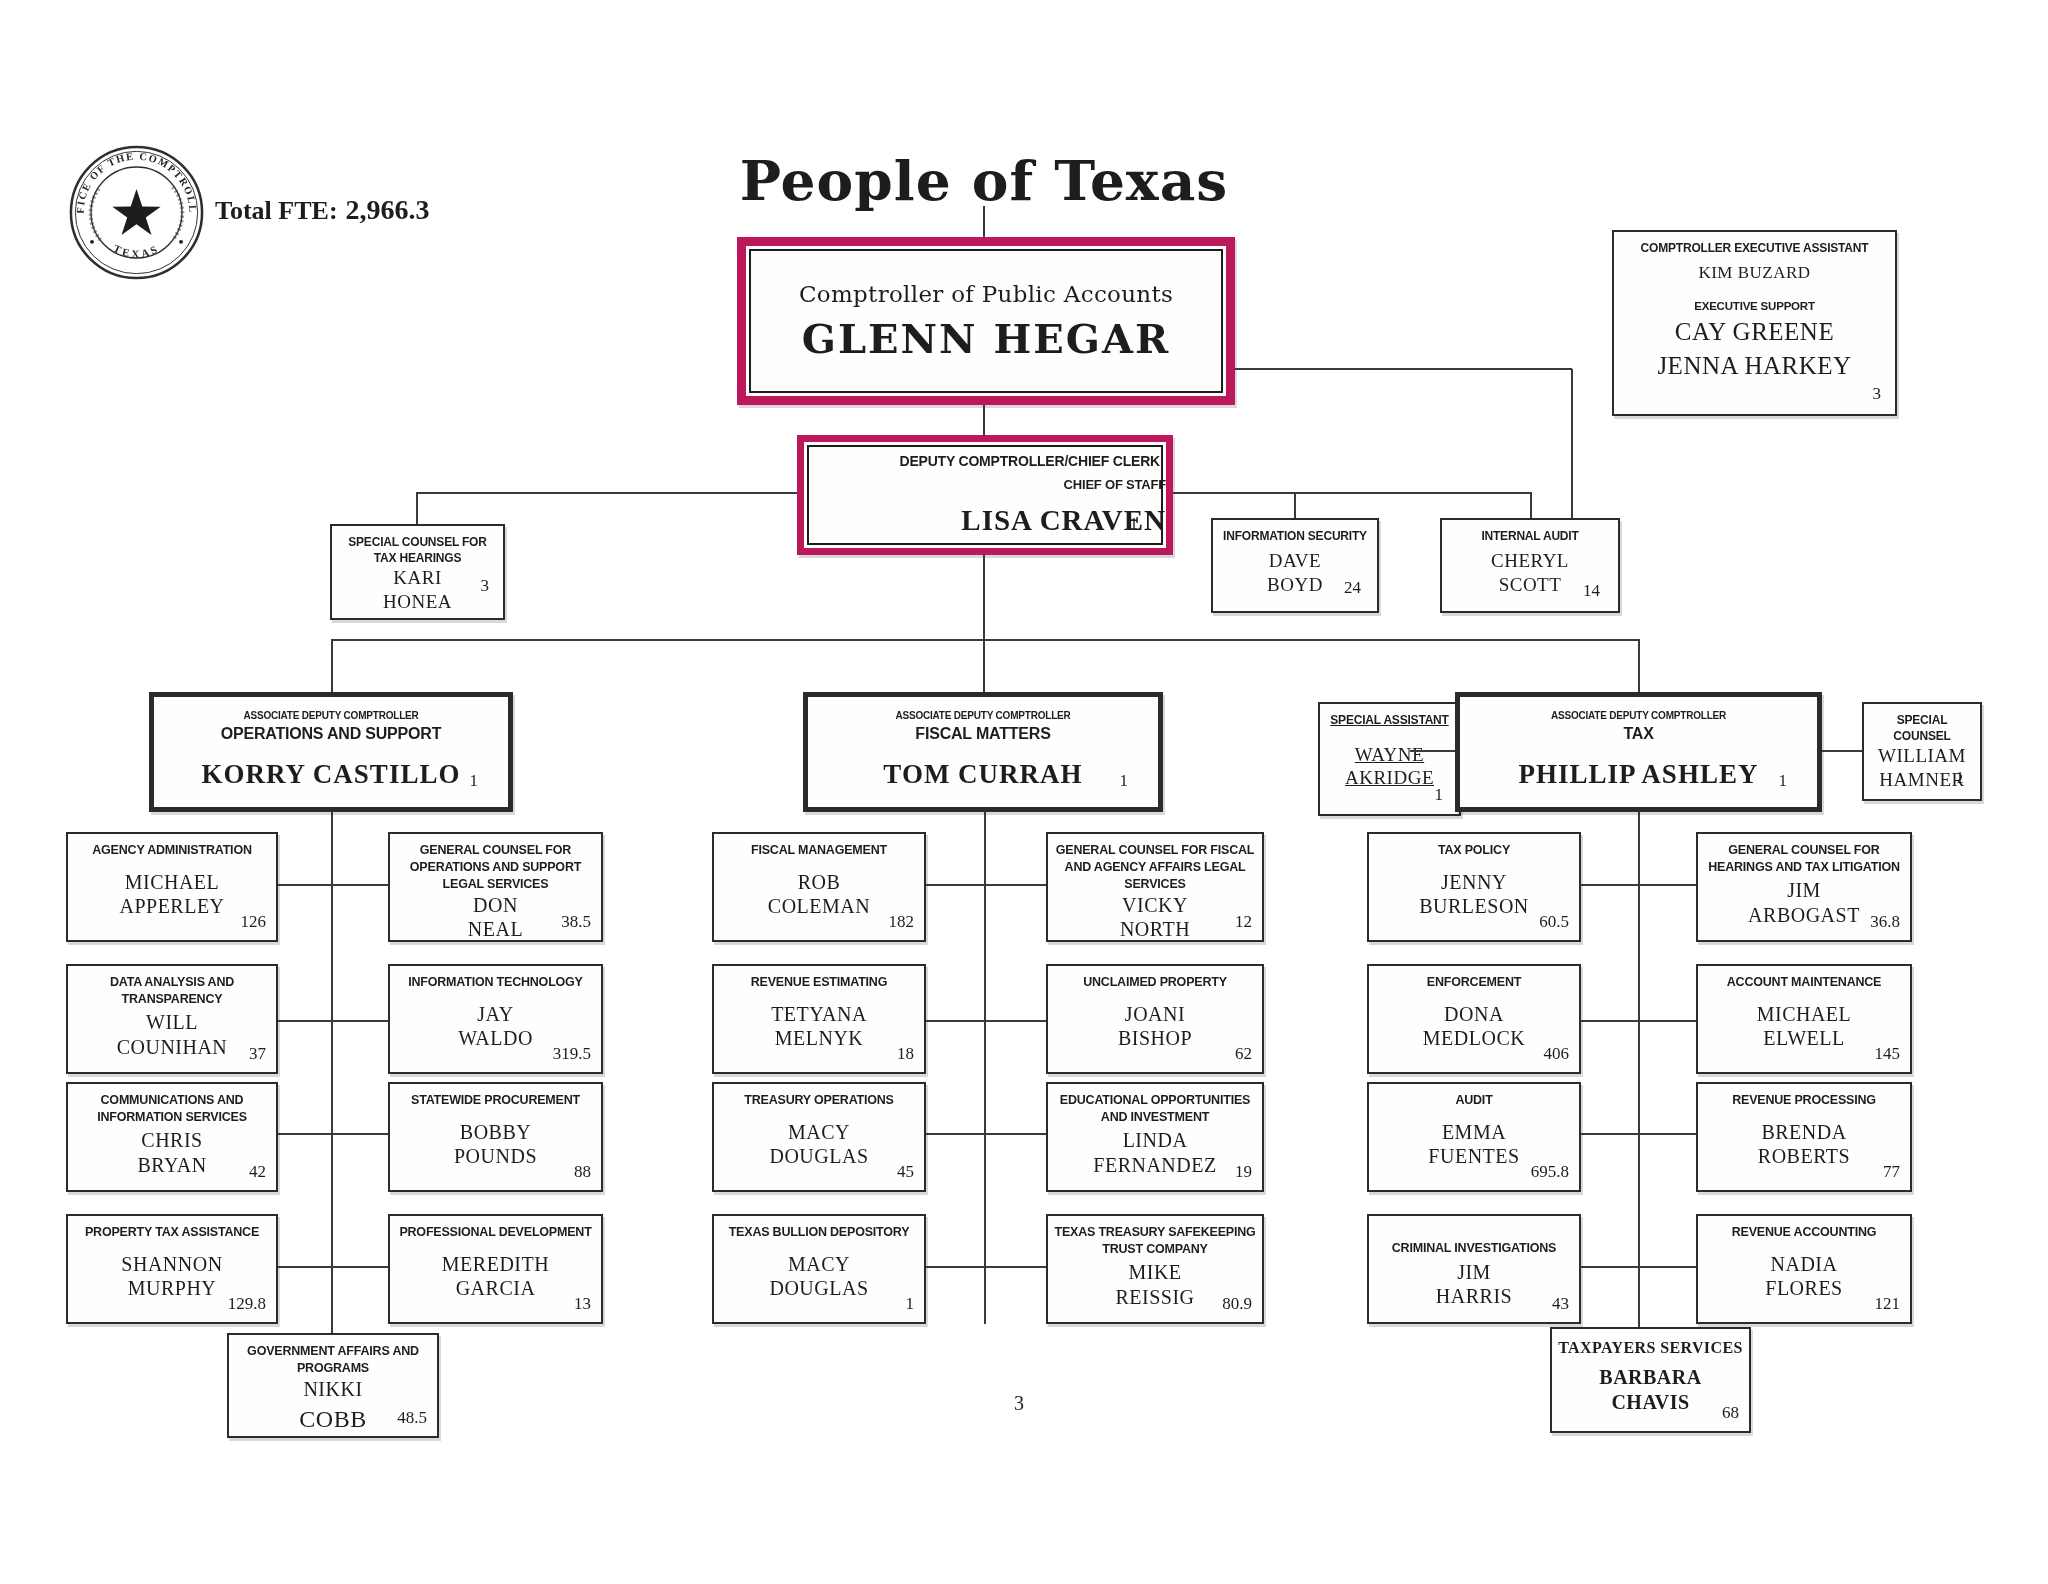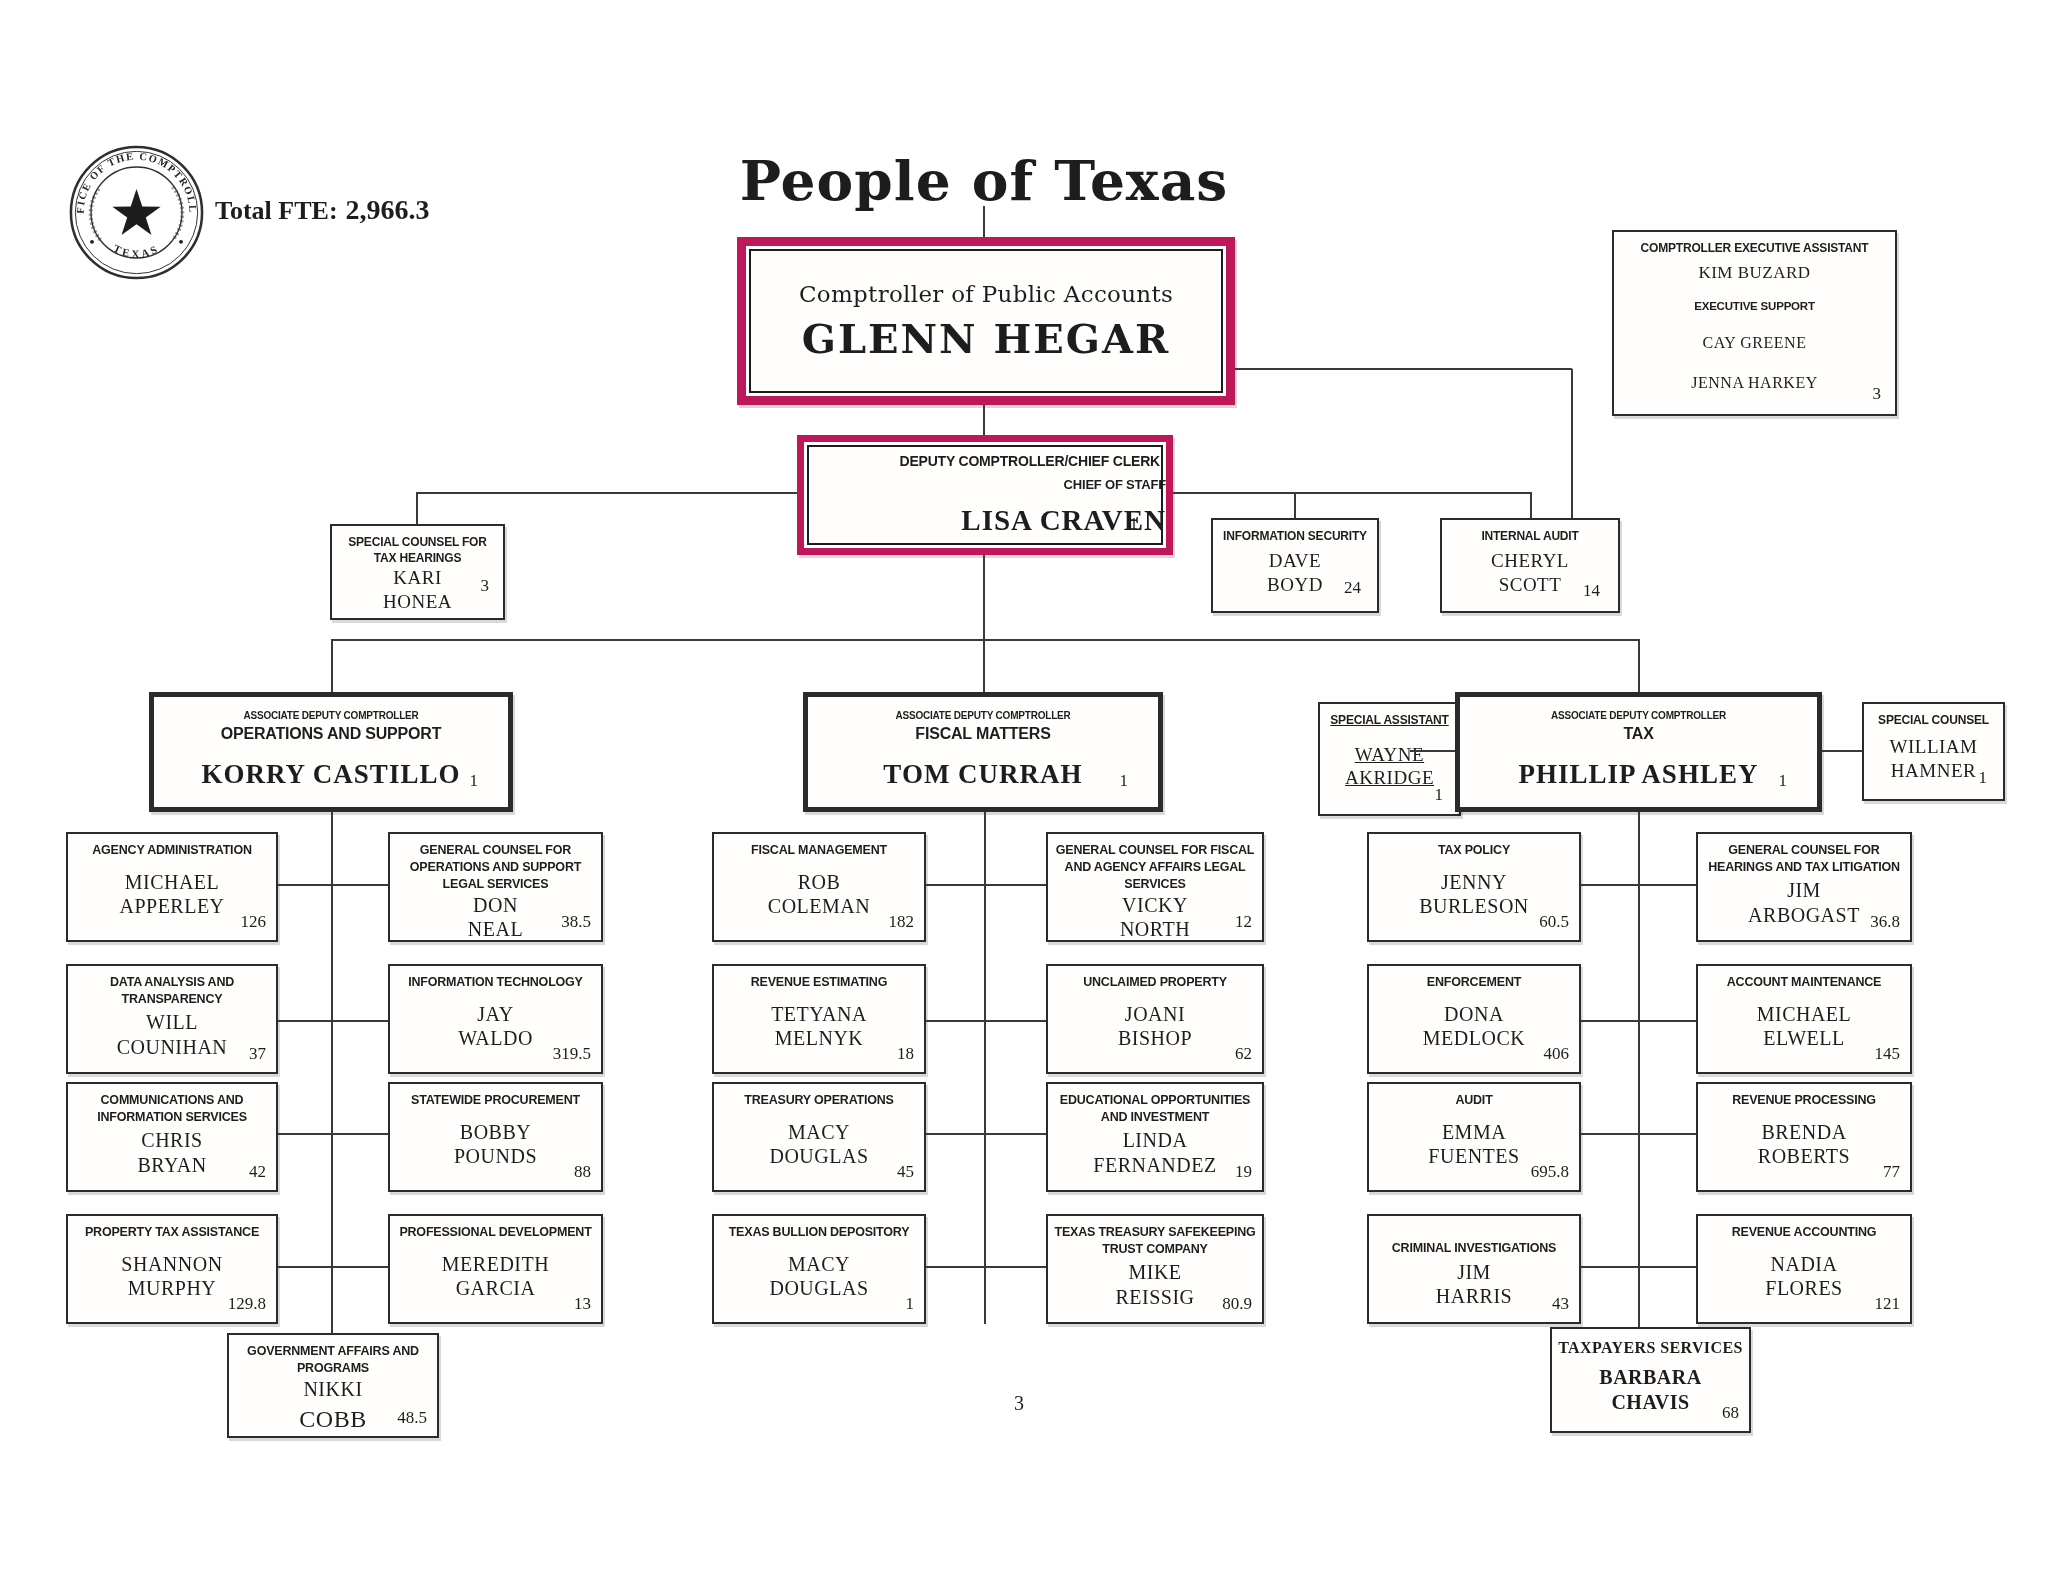--- a/index.html
+++ b/index.html
@@ -39,21 +39,21 @@
   #comptroller{left:737px;top:237px;width:498px;height:168px;align-items:center;justify-content:center;}
   #comptroller .ctitle{font-family:"DejaVu Serif",serif;font-size:23px;letter-spacing:0.3px;}
   #comptroller .cname{font-family:"DejaVu Serif",serif;font-weight:700;font-size:40px;
                       letter-spacing:2px;margin-top:8px;}
 
   
   #exec{left:1612px;top:230px;width:285px;height:186px;}
   #exec .btitle{font-size:12px;}
   #exec .ename{font-family:"Liberation Serif",serif;font-size:17px;text-align:center;margin-top:7px;letter-spacing:0.5px;}
   #exec .btitle2{font-weight:700;font-size:11.5px;text-align:center;margin-top:17px;letter-spacing:-0.2px;}
-  #exec .ename2{font-family:"Liberation Serif",serif;font-size:16px;text-align:center;margin-top:22px;letter-spacing:0.5px;}
+  #exec .ename2{font-family:"Liberation Serif",serif;font-size:25px;text-align:center;margin-top:6px;letter-spacing:0.5px;}
   #exec .fte{right:14px;bottom:10px;}
 
   
   #deputy{left:797px;top:435px;width:376px;height:120px;align-items:flex-end;}
   #deputy .btitle{font-size:14px;padding-top:10px;}
   #deputy .btitle2{font-weight:700;font-size:13px;margin-top:6px;letter-spacing:-0.2px;}
   #deputy .dname{font-family:"Liberation Serif",serif;font-weight:700;font-size:29px;
                  letter-spacing:1px;margin-top:12px;}
   #deputy .fte{right:28px;bottom:14px;}
 
@@ -61,21 +61,21 @@
   .sm .btitle{font-size:12px;}
   .sm .bname{font-size:19px;}
   #kari{left:330px;top:524px;width:175px;height:96px;}
   #kari .fte{right:14px;bottom:22px;}
   #infosec{left:1211px;top:518px;width:168px;height:95px;}
   #infosec .fte{right:16px;bottom:13px;}
   #internal-audit{left:1440px;top:518px;width:180px;height:95px;}
   #internal-audit .fte{right:18px;bottom:10px;}
   #wayne{left:1318px;top:702px;width:143px;height:114px;text-decoration:underline;}
   #wayne .fte{right:16px;bottom:9px;}
-  #william{left:1862px;top:702px;width:143px;height:99px;}
+  #william{left:1862px;top:702px;width:120px;height:99px;}
   #william .fte{right:16px;bottom:11px;}
 
   
   #korry{left:149px;top:692px;width:364px;height:120px;align-items:center;}
   #tom{left:803px;top:692px;width:360px;height:120px;align-items:center;}
   #phillip{left:1455px;top:692px;width:367px;height:120px;align-items:center;}
   .adc .btitle{font-size:10px;padding-top:12px;}
   .adc .btitle2{font-weight:700;font-size:16px;letter-spacing:-0.2px;margin-top:2px;text-align:center;}
   .adc .aname{font-family:"Liberation Serif",serif;font-weight:700;font-size:27px;
               letter-spacing:1px;margin-top:16px;}

